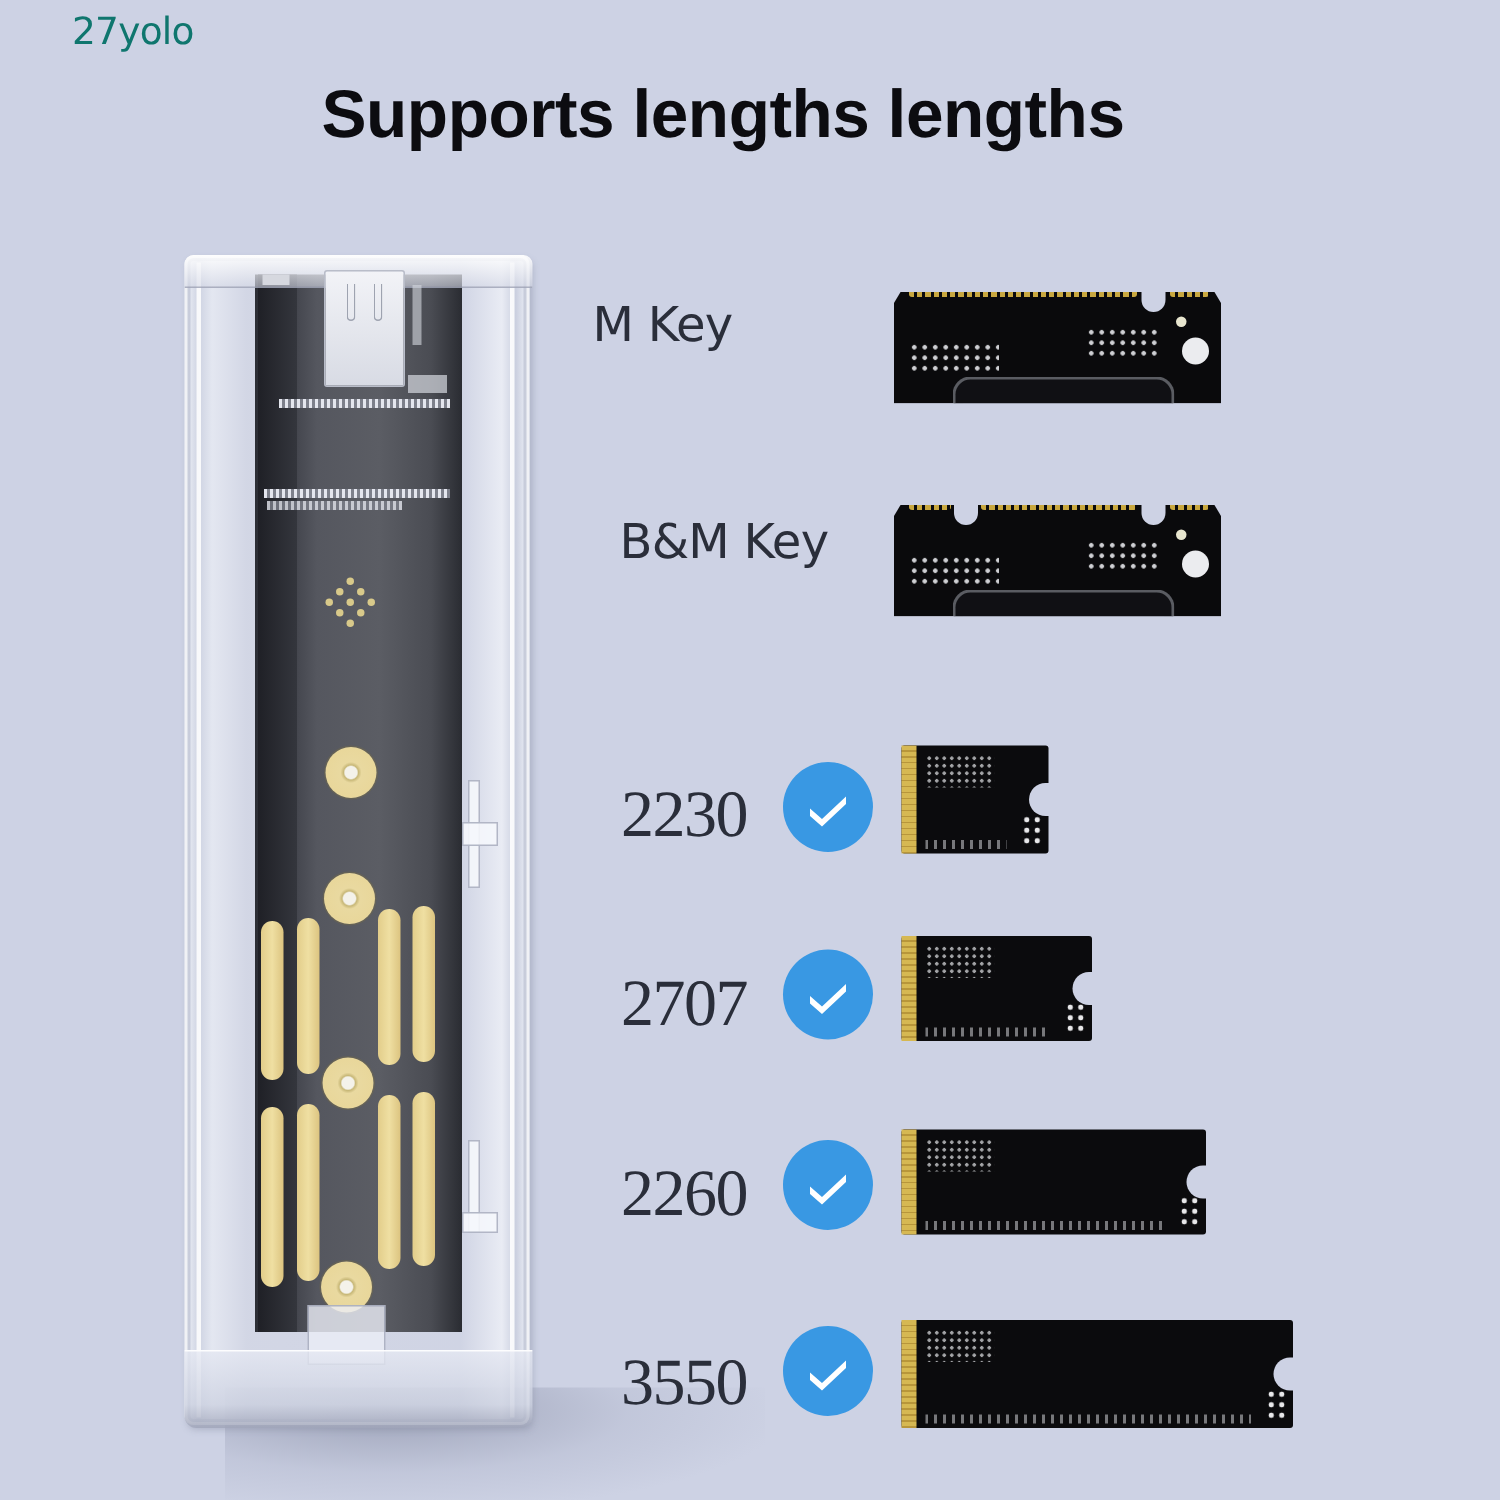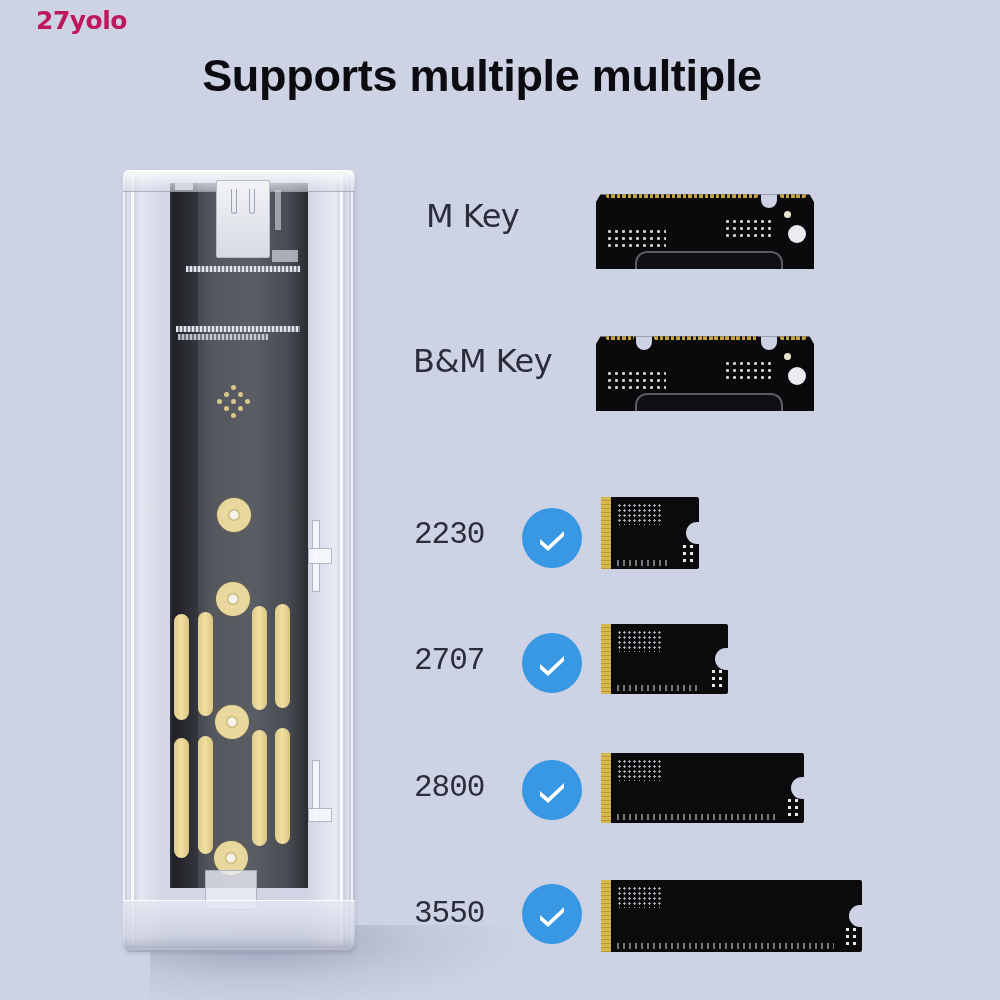--- a/index.html
+++ b/index.html
@@ -2,23 +2,23 @@
 <html><head>
 <meta charset="utf-8">
 <style>
   html, body { margin: 0; padding: 0; }
   body {
     width: 1000px; height: 1000px; overflow: hidden; position: relative;
     background: #cdd2e4;
     font-family: "Liberation Sans", sans-serif;
   }
   .watermark {
-    position: absolute; left: 36px; top: 6px;
-    font-family: "DejaVu Sans", sans-serif; font-weight: bold;
-    font-size: 25px; color: #be185d; letter-spacing: -0.5px;
+    position: absolute; left: 48px; top: 6px;
+    font-family: "DejaVu Sans", sans-serif; font-weight: normal;
+    font-size: 25px; color: #0f766e; letter-spacing: -0.5px;
   }
   .title {
     position: absolute; left: 0; width: 964px; top: 50px; text-align: center;
     font-family: "Liberation Sans", sans-serif; font-weight: bold;
     font-size: 45px; color: #0c0c10; letter-spacing: -0.3px;
   }
   
   .shadow {
     position: absolute; left: 150px; top: 925px; width: 360px; height: 80px;
     background: radial-gradient(ellipse at 30% 20%, rgba(120,126,150,0.55) 0%, rgba(160,166,190,0.25) 45%, rgba(205,210,228,0) 75%);
@@ -71,22 +71,22 @@
     position: absolute; width: 15px; border-radius: 8px;
     background: linear-gradient(90deg, #e2cd8a, #efdfa2 50%, #dcc480);
   }
   .clip { position: absolute; background: rgba(245,247,252,0.9); border: 1px solid rgba(150,155,175,0.7); }
   
   .key-label {
     position: absolute; font-family: "DejaVu Sans", sans-serif;
     font-size: 32px; color: #2a2e3a; letter-spacing: -0.5px;
   }
   .len-label {
-    position: absolute; font-family: Liberation Mono, monospace;
-    font-size: 31px; color: #2a2e3a; letter-spacing: -1px;
+    position: absolute; font-family: Liberation Serif, serif;
+    font-size: 44px; color: #2a2e3a; letter-spacing: -1px;
   }
   .check {
     position: absolute; width: 60px; height: 60px; border-radius: 50%;
     background: #3998e3; display: flex; align-items: center; justify-content: center;
   }
   .check svg { width: 36px; height: 36px; }
   .board {
     position: absolute; background: #0b0b0d; border-radius: 2px;
   }
   .edge-gold {
@@ -130,21 +130,21 @@
     border: 2px solid #5a5c62; border-bottom: none; border-radius: 12px 12px 0 0; background: #101014;
   }
   .key-bigdot { position: absolute; width: 18px; height: 18px; border-radius: 50%; background: #ebecef; }
   .key-smalldot { position: absolute; width: 7px; height: 7px; border-radius: 50%; background: #e8e6cf; }
   .key-smd { position: absolute; height: 22px; background: radial-gradient(circle, #cfd0d4 0 1.3px, transparent 1.7px) 0 0/7px 7px; }
 </style>
 </head>
 <body>
 
 <div class="watermark">27yolo</div>
-<div class="title">Supports multiple multiple</div>
+<div class="title">Supports lengths lengths</div>
 
 <div>
   <div class="shadow"></div>
   <div class="enclosure"></div>
   <div class="enc-rail" style="left:131px;top:175px;height:770px;"></div>
   <div class="enc-rail" style="left:340px;top:175px;height:770px;"></div>
 
   <div class="pcb"></div>
   <div class="pcb-left-strip"></div>
 
@@ -191,21 +191,21 @@
   <div class="clip" style="left:312px;top:520px;width:6px;height:70px"></div>
   <div class="clip" style="left:308px;top:548px;width:22px;height:14px"></div>
   <div class="clip" style="left:312px;top:760px;width:6px;height:60px"></div>
   <div class="clip" style="left:308px;top:808px;width:22px;height:12px"></div>
   <div class="clip" style="left:205px;top:870px;width:50px;height:38px;background:rgba(235,238,246,0.8)"></div>
 
   <div class="enc-bottomcap"></div>
 </div>
 
 <div>
-  <div class="key-label" style="left:426px;top:197px">M Key</div>
+  <div class="key-label" style="left:395px;top:197px">M Key</div>
   <div class="keyboard" style="left:596px;top:176px;width:218px;height:93px;">
     <div class="fingers" style="left:10px;width:152px"></div>
     <div class="key-notch" style="left:165px"></div>
     <div class="fingers" style="left:184px;width:26px"></div>
     <div class="key-window"></div>
     <div class="key-bigdot" style="left:192px;top:49px"></div>
     <div class="key-smalldot" style="left:188px;top:35px"></div>
     <div class="key-smd" style="left:10px;top:52px;width:60px"></div>
     <div class="key-smd" style="left:128px;top:42px;width:48px"></div>
   </div>
@@ -253,21 +253,21 @@
   <div class="board" style="left:601px;top:624px;width:127px;height:70px">
     <div class="edge-gold"></div>
     <div class="notch" style="top:24px"></div>
     <div class="silk"></div>
     <div class="dots" style="top:44px;height:21px"></div>
     <div class="silk-bottom"></div>
   </div>
 </div>
 
 <div>
-  <div class="len-label" style="left:414px;top:770px">2800</div>
+  <div class="len-label" style="left:414px;top:770px">2260</div>
   <div class="check" style="left:522px;top:760px">
     <svg viewBox="0 0 36 36">
         <path d="M6 19 L14 26 L30 11 L30 16 L14 31 L6 24 Z" fill="#ffffff"></path>
       </svg>
   </div>
   <div class="board" style="left:601px;top:753px;width:203px;height:70px">
     <div class="edge-gold"></div>
     <div class="notch" style="top:24px"></div>
     <div class="silk"></div>
     <div class="dots" style="top:44px;height:21px"></div>

